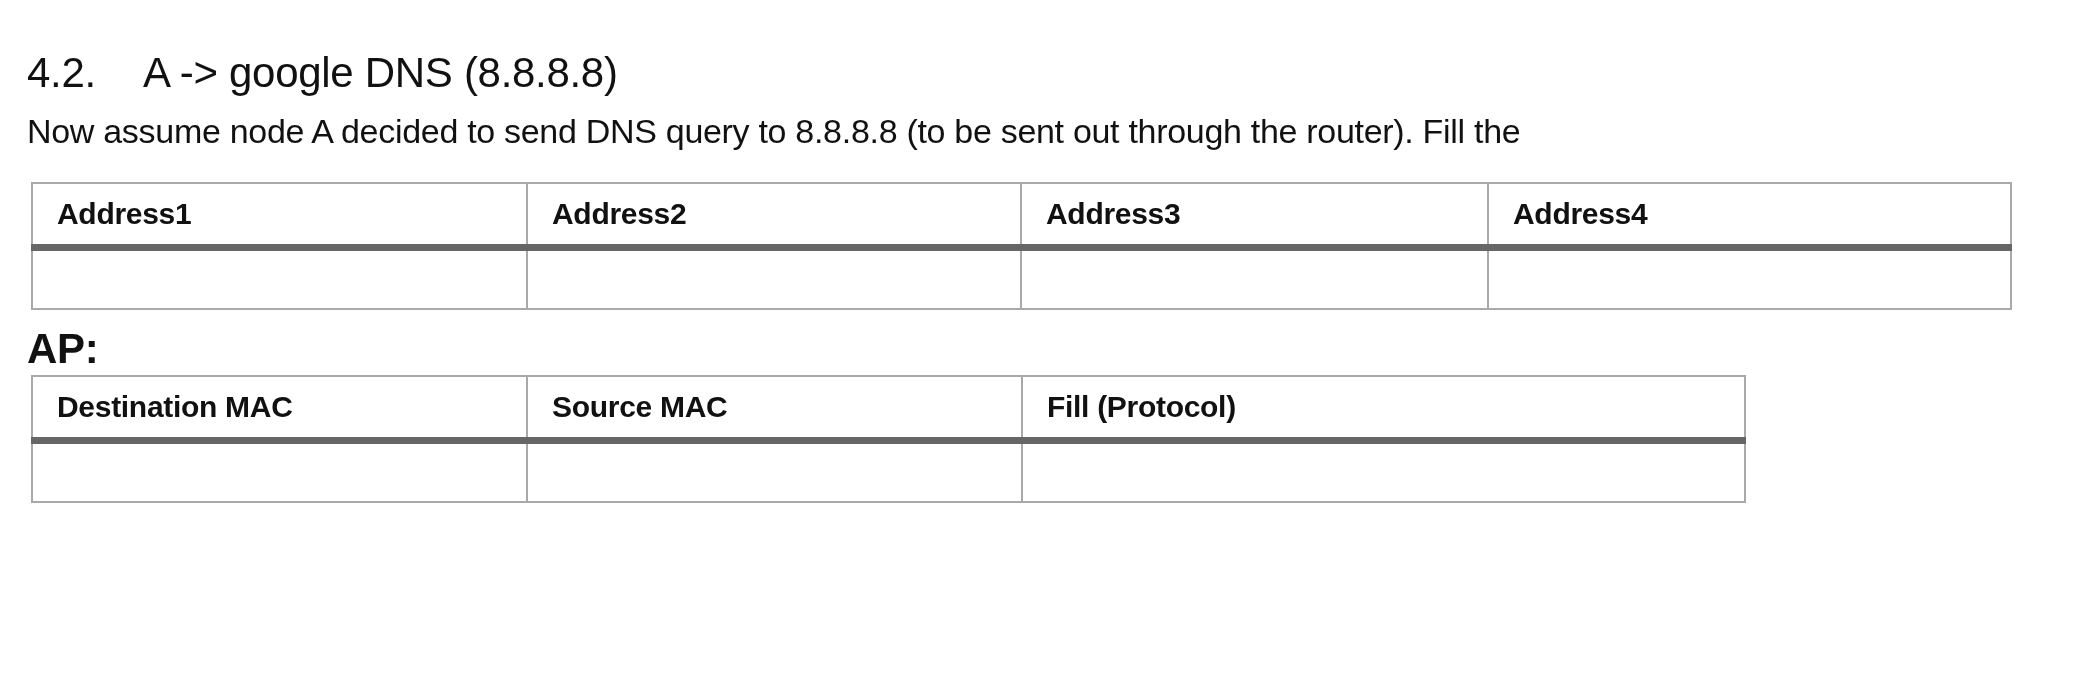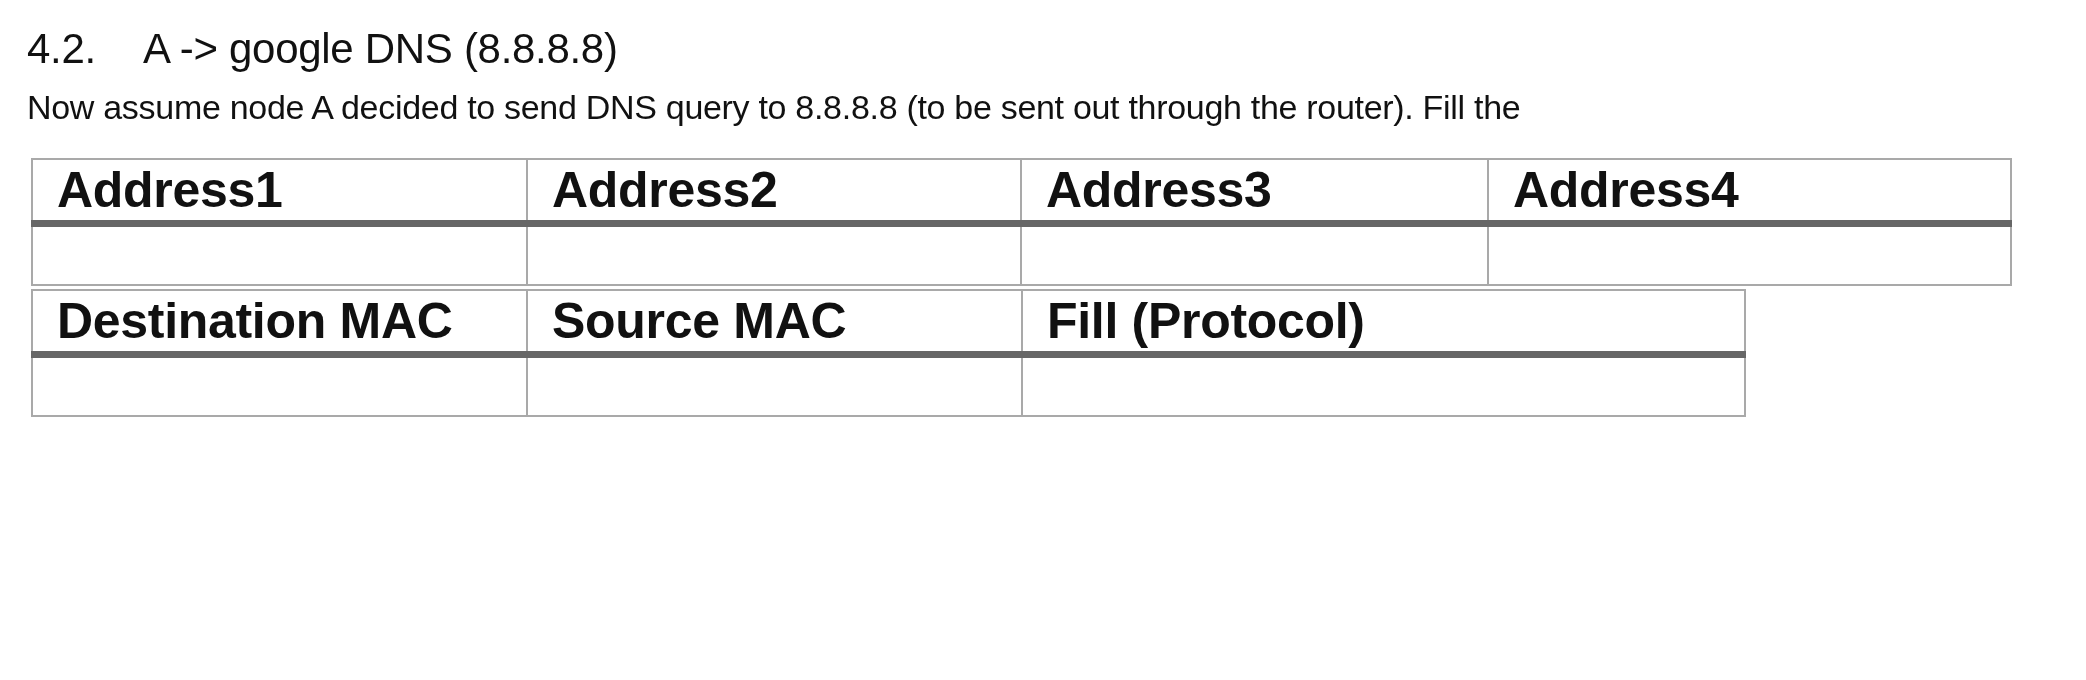--- a/index.html
+++ b/index.html
@@ -8,38 +8,38 @@
     --border-heavy:#666666;
     --bg:#ffffff;
   }
   *{box-sizing:border-box;}
   html,body{margin:0;padding:0;}
   body{
     width:2086px;height:680px;background:var(--bg);
     font-family:"Liberation Sans",sans-serif;color:var(--text);
     overflow:hidden;
   }
-  .page{padding:20px 0 0 27px;}
+  .page{padding:20px 0 0 27px;margin-top:24px;}
   .heading{font-size:42px;line-height:58px;white-space:nowrap;letter-spacing:-0.3px;}
   .heading .num{display:inline-block;min-width:83px;margin-right:33px;}
   .para-line{font-size:34px;line-height:58px;white-space:nowrap;letter-spacing:-0.3px;}
   .table-label{font-size:42px;line-height:46px;font-weight:bold;margin-top:16px;letter-spacing:-0.3px;}
   table{
     border-collapse:collapse;table-layout:fixed;margin-left:4px;
     background:#ffffff;
   }
   table.t1{width:1979px;margin-top:22px;}
   table.t2{width:1713px;margin-top:3px;}
   th,td{
     border:2px solid var(--border-light);
     text-align:left;padding:0 8px 0 24px;
     overflow:hidden;white-space:nowrap;
   }
   th{
-    font-size:50px;font-weight:bold;height:64px;
+    font-size:30px;font-weight:bold;height:64px;
     border-bottom:7px solid var(--border-heavy);
     vertical-align:middle;letter-spacing:-0.3px;
   }
   td{height:62px;font-size:42px;}
   
   .t1 .c1{width:495px;} .t1 .c2{width:494px;} .t1 .c3{width:467px;} .t1 .c4{width:523px;}
   .t2 .c1{width:495px;} .t2 .c2{width:495px;} .t2 .c3{width:723px;}
 </style>
 </head>
 <body>
@@ -73,20 +73,21 @@
     <tbody>
       <tr>
         <td></td>
         <td></td>
         <td></td>
         <td></td>
       </tr>
     </tbody>
   </table>
 
+  <div class="table-label">AP:</div>
 
   <table class="t2">
     <colgroup>
         <col class="c1">
         <col class="c2">
         <col class="c3">
       </colgroup>
     <thead>
       <tr>
         <th>Destination MAC</th>

